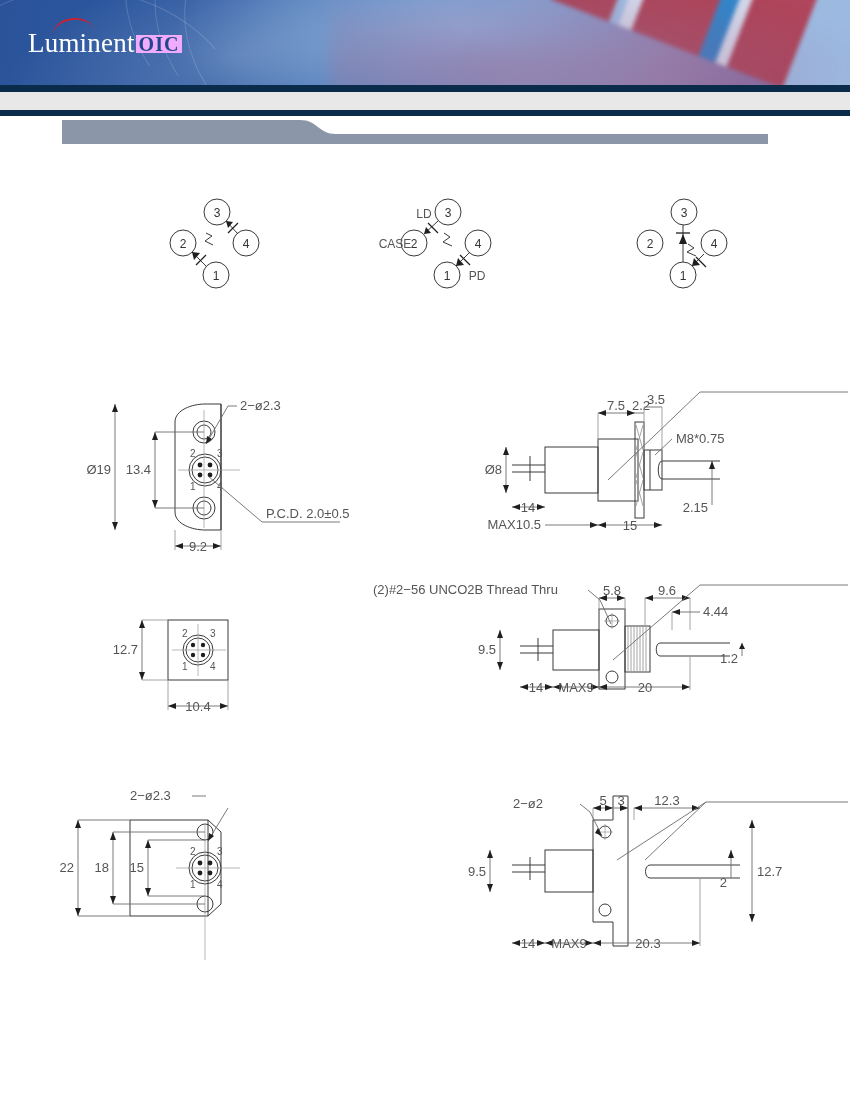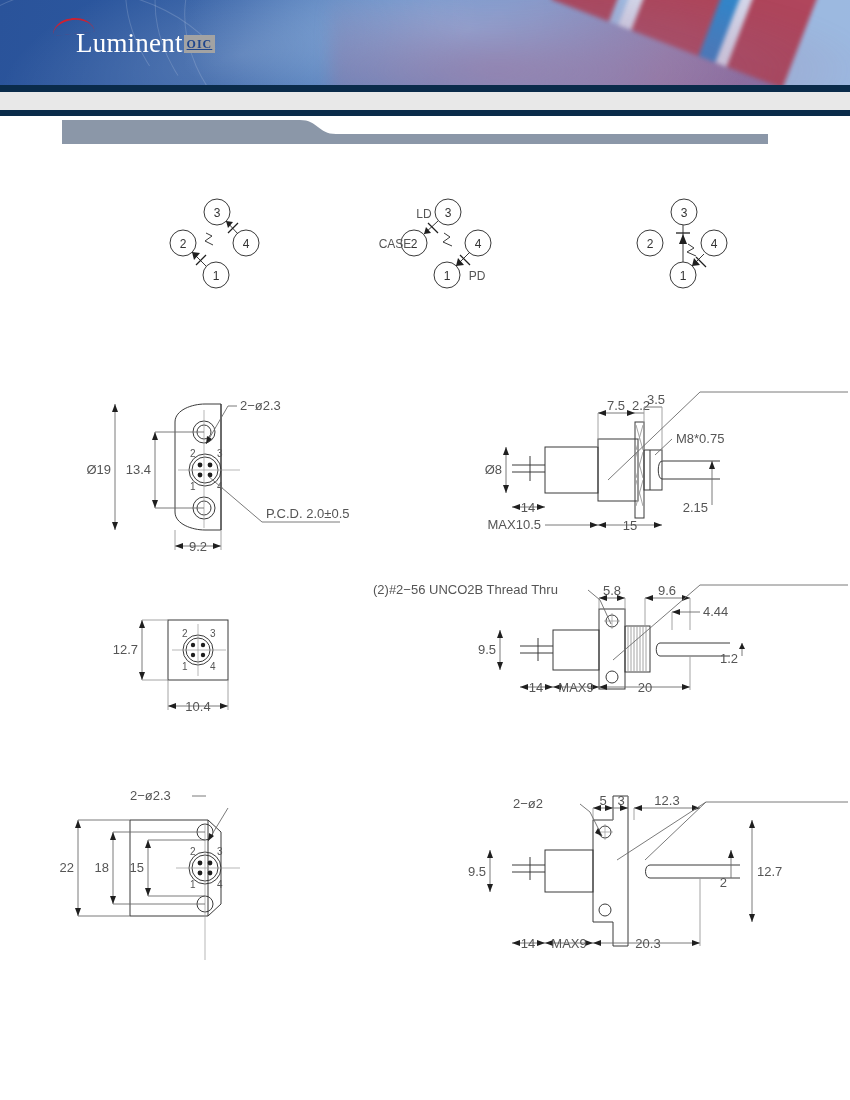--- a/index.html
+++ b/index.html
@@ -45,27 +45,27 @@
   .band-lt{background:#9fc0e6;}
   .hdr-haze{
     position:absolute;left:330px;top:-20px;width:560px;height:150px;
     background:radial-gradient(ellipse at 30% 60%, rgba(160,110,150,.55), rgba(160,110,150,0) 68%);
     filter:blur(8px);
   }
   #logo{
     position:absolute;left:28px;top:28px;
     font-family:"Liberation Serif", serif;
     font-size:27px;color:#ffffff;letter-spacing:.2px;white-space:nowrap;
-    display:flex;align-items:center;margin-left:48px;
+    display:flex;align-items:center;
   }
   #logo .oic{
-    background:#a3a3a3;color:#20468c;
+    background:#f0abfc;color:#20468c;
     font-family:"Liberation Serif", serif;
-    font-weight:bold;font-size:12px;letter-spacing:1px;
-    padding:1px 3px 0 3px;margin-left:1px;line-height:17px;text-decoration:underline;
+    font-weight:bold;font-size:20px;letter-spacing:1px;
+    padding:1px 3px 0 3px;margin-left:1px;line-height:17px;
   }
   .logo-swoosh{
     position:absolute;left:52px;top:18px;width:42px;height:14px;
     border-top:2px solid #cf2030;border-radius:50%/100% 100% 0 0;
     border-left-color:transparent;border-right-color:transparent;border-bottom-color:transparent;
     transform:rotate(-6deg);
   }
   
   #rule-top{position:absolute;left:0;top:85px;width:850px;height:7px;background:#0a2b4a;}
   #gray-strip{position:absolute;left:0;top:92px;width:850px;height:18px;background:#e8e8e8;}

